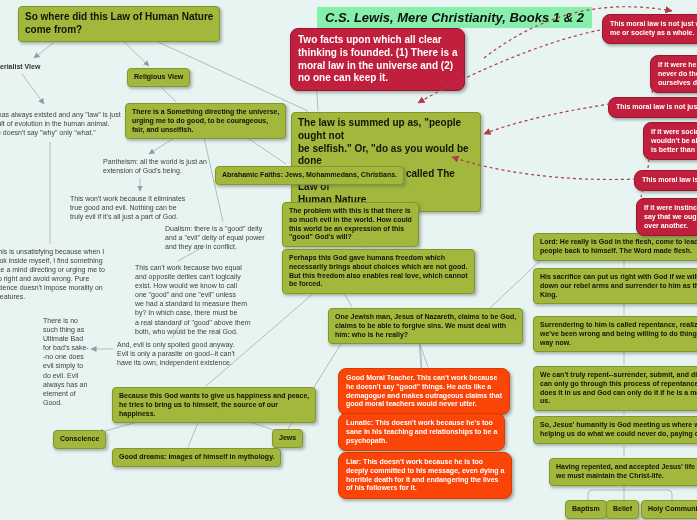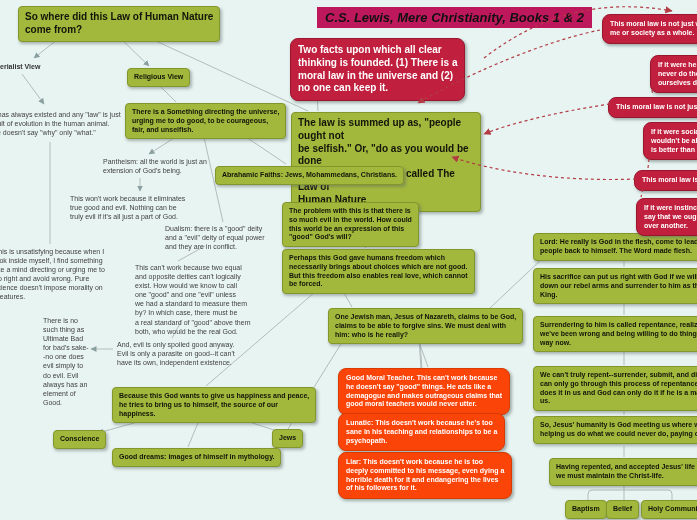--- a/index.html
+++ b/index.html
@@ -30,21 +30,21 @@
     color:#fff;font-weight:bold;font-size:7px;
     padding:5px 7px;box-shadow:1.5px 2px 3px rgba(90,105,105,.5);
   }
   .p{
     color:#3f3f3f;font-size:7px;z-index:2;line-height:1.3;
   }
   .p.b{font-weight:bold;color:#333;}
   .fz8{font-size:10px;line-height:1.28;}
   #title{
     position:absolute;left:317px;top:7px;z-index:2;
-    background:#be185d;padding:3px 8px;width:max-content;
+    background:#86efac;padding:3px 8px;width:max-content;
     font-size:13px;font-weight:bold;font-style:italic;color:#111;
     white-space:nowrap;
   }
   #two-facts{z-index:4;}
 </style>
 </head>
 <body>
 
 <svg id="lines" class="layer">
   <defs>
@@ -83,21 +83,21 @@
     <line x1="624" y1="301" x2="624" y2="315"></line>
     <line x1="624" y1="346" x2="624" y2="365"></line>
     <line x1="624" y1="404" x2="624" y2="415"></line>
     <line x1="624" y1="446" x2="624" y2="457"></line>
     <path d="M624,481 L624,490 M588,500 L588,494 Q588,490 592,490 L668,490 Q672,490 672,494 L672,500 M624,490 L624,500"></path>
   </g>
 </svg>
 
 <div id="title">C.S. Lewis, Mere Christianity, Books 1 &amp; 2</div>
 
-<div id="two-facts" class="node r fz8" style="left:290px;top:38px;max-width:185px;">Two facts upon which all clear
+<div id="two-facts" class="node r fz8" style="left:290px;top:28px;max-width:185px;">Two facts upon which all clear
 thinking is founded. (1) There is a
 moral law in the universe and (2)
 no one can keep it.</div>
 
 <div class="node g fz8" style="left:18px;top:6px;">So where did this Law of Human Nature
 come from?</div>
 <div class="node g" style="left:127px;top:68px;">Religious View</div>
 <div class="node g" style="left:125px;top:103px;">There is a Something directing the universe,
 urging me to do good, to be courageous,
 fair, and unselfish.</div>

